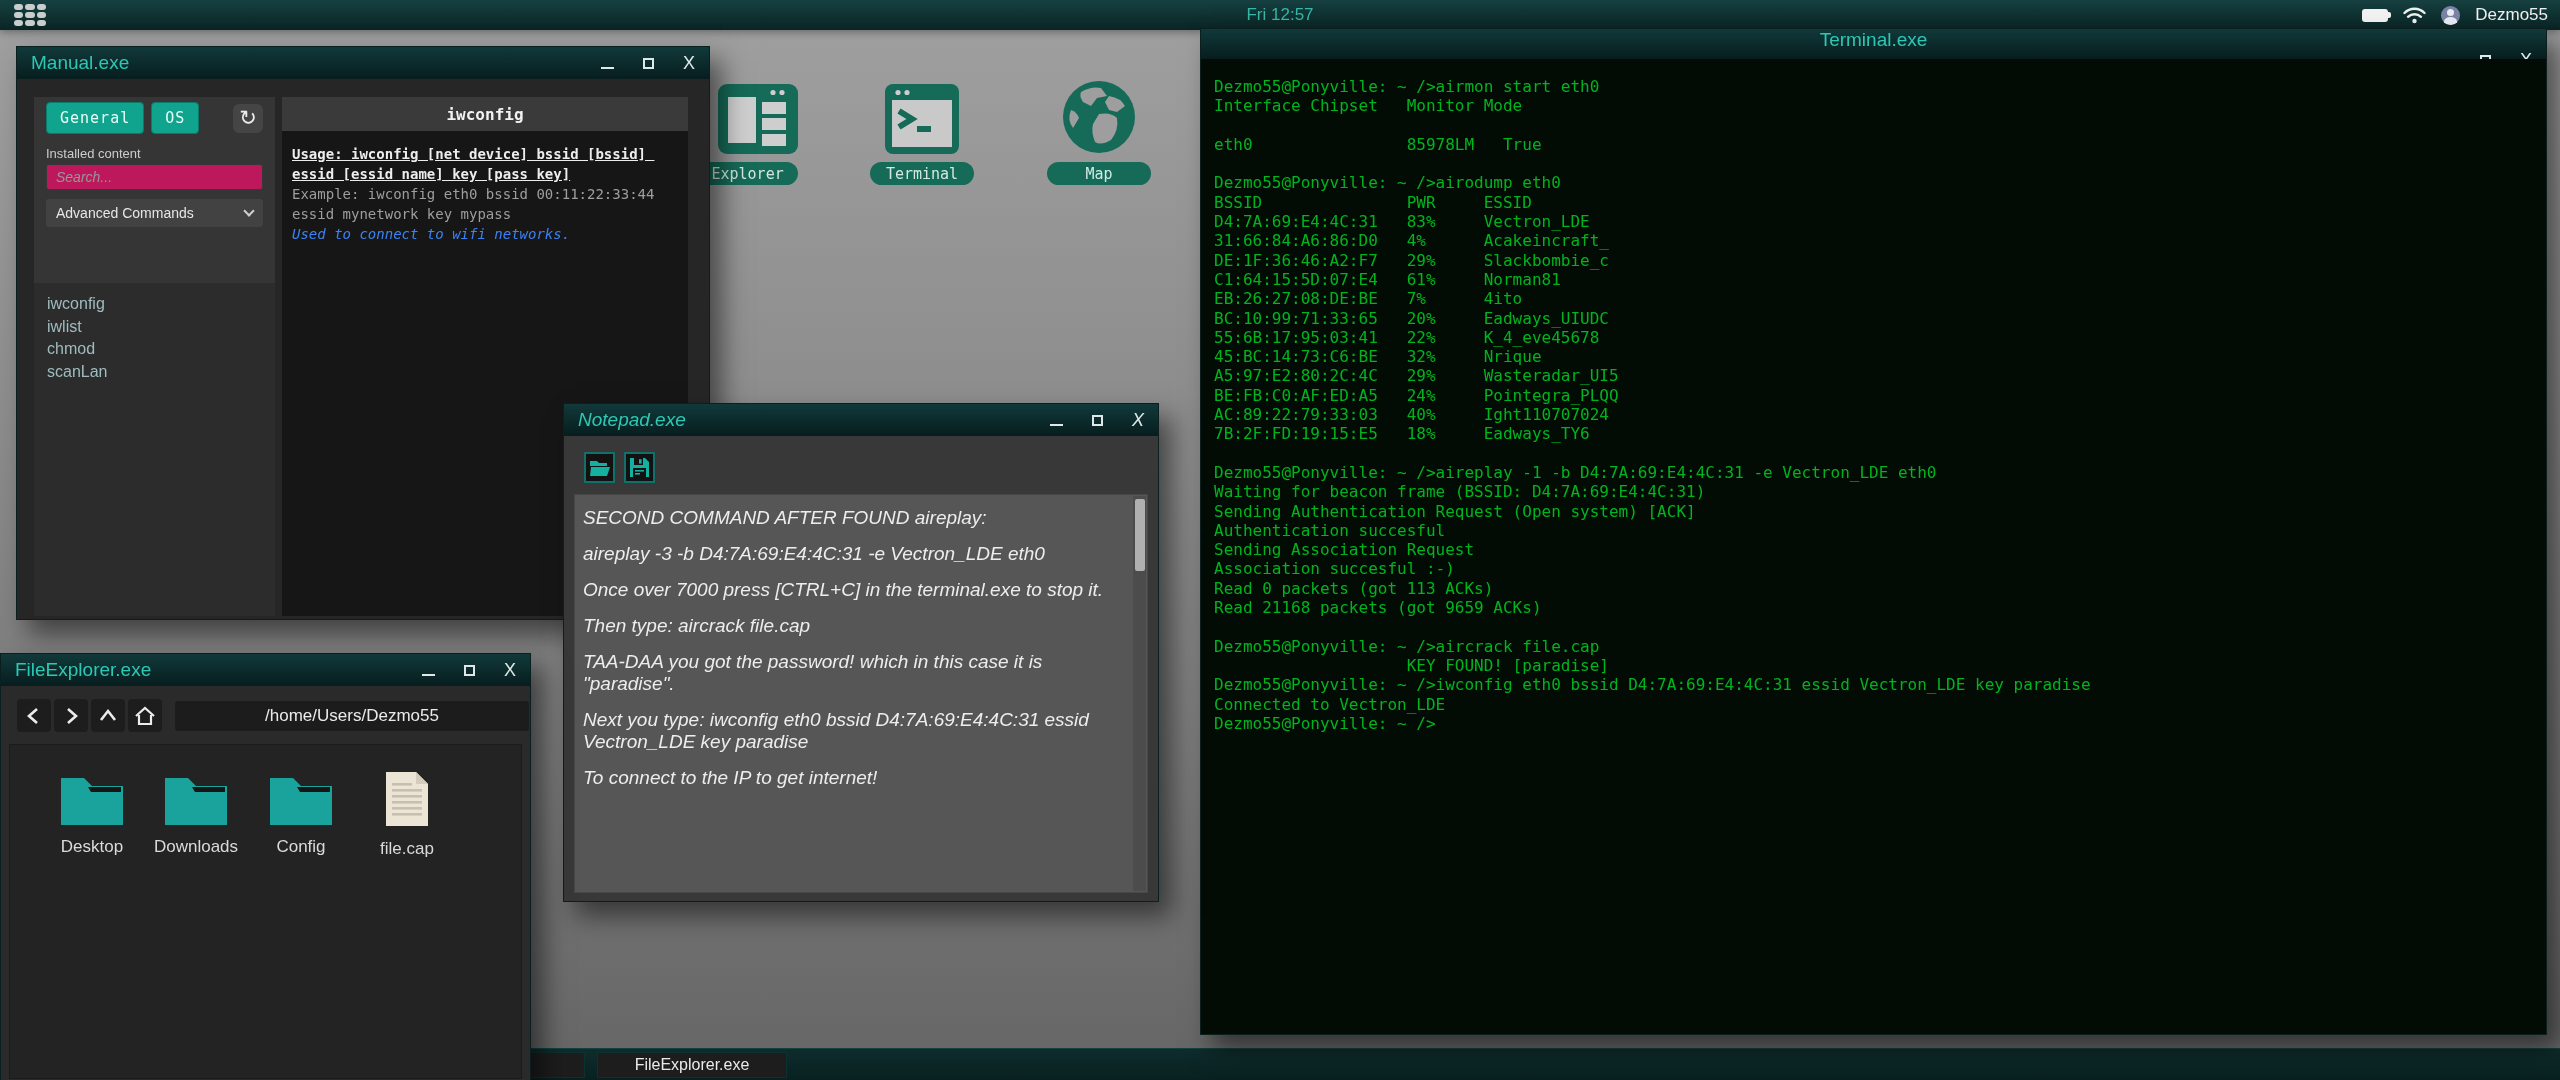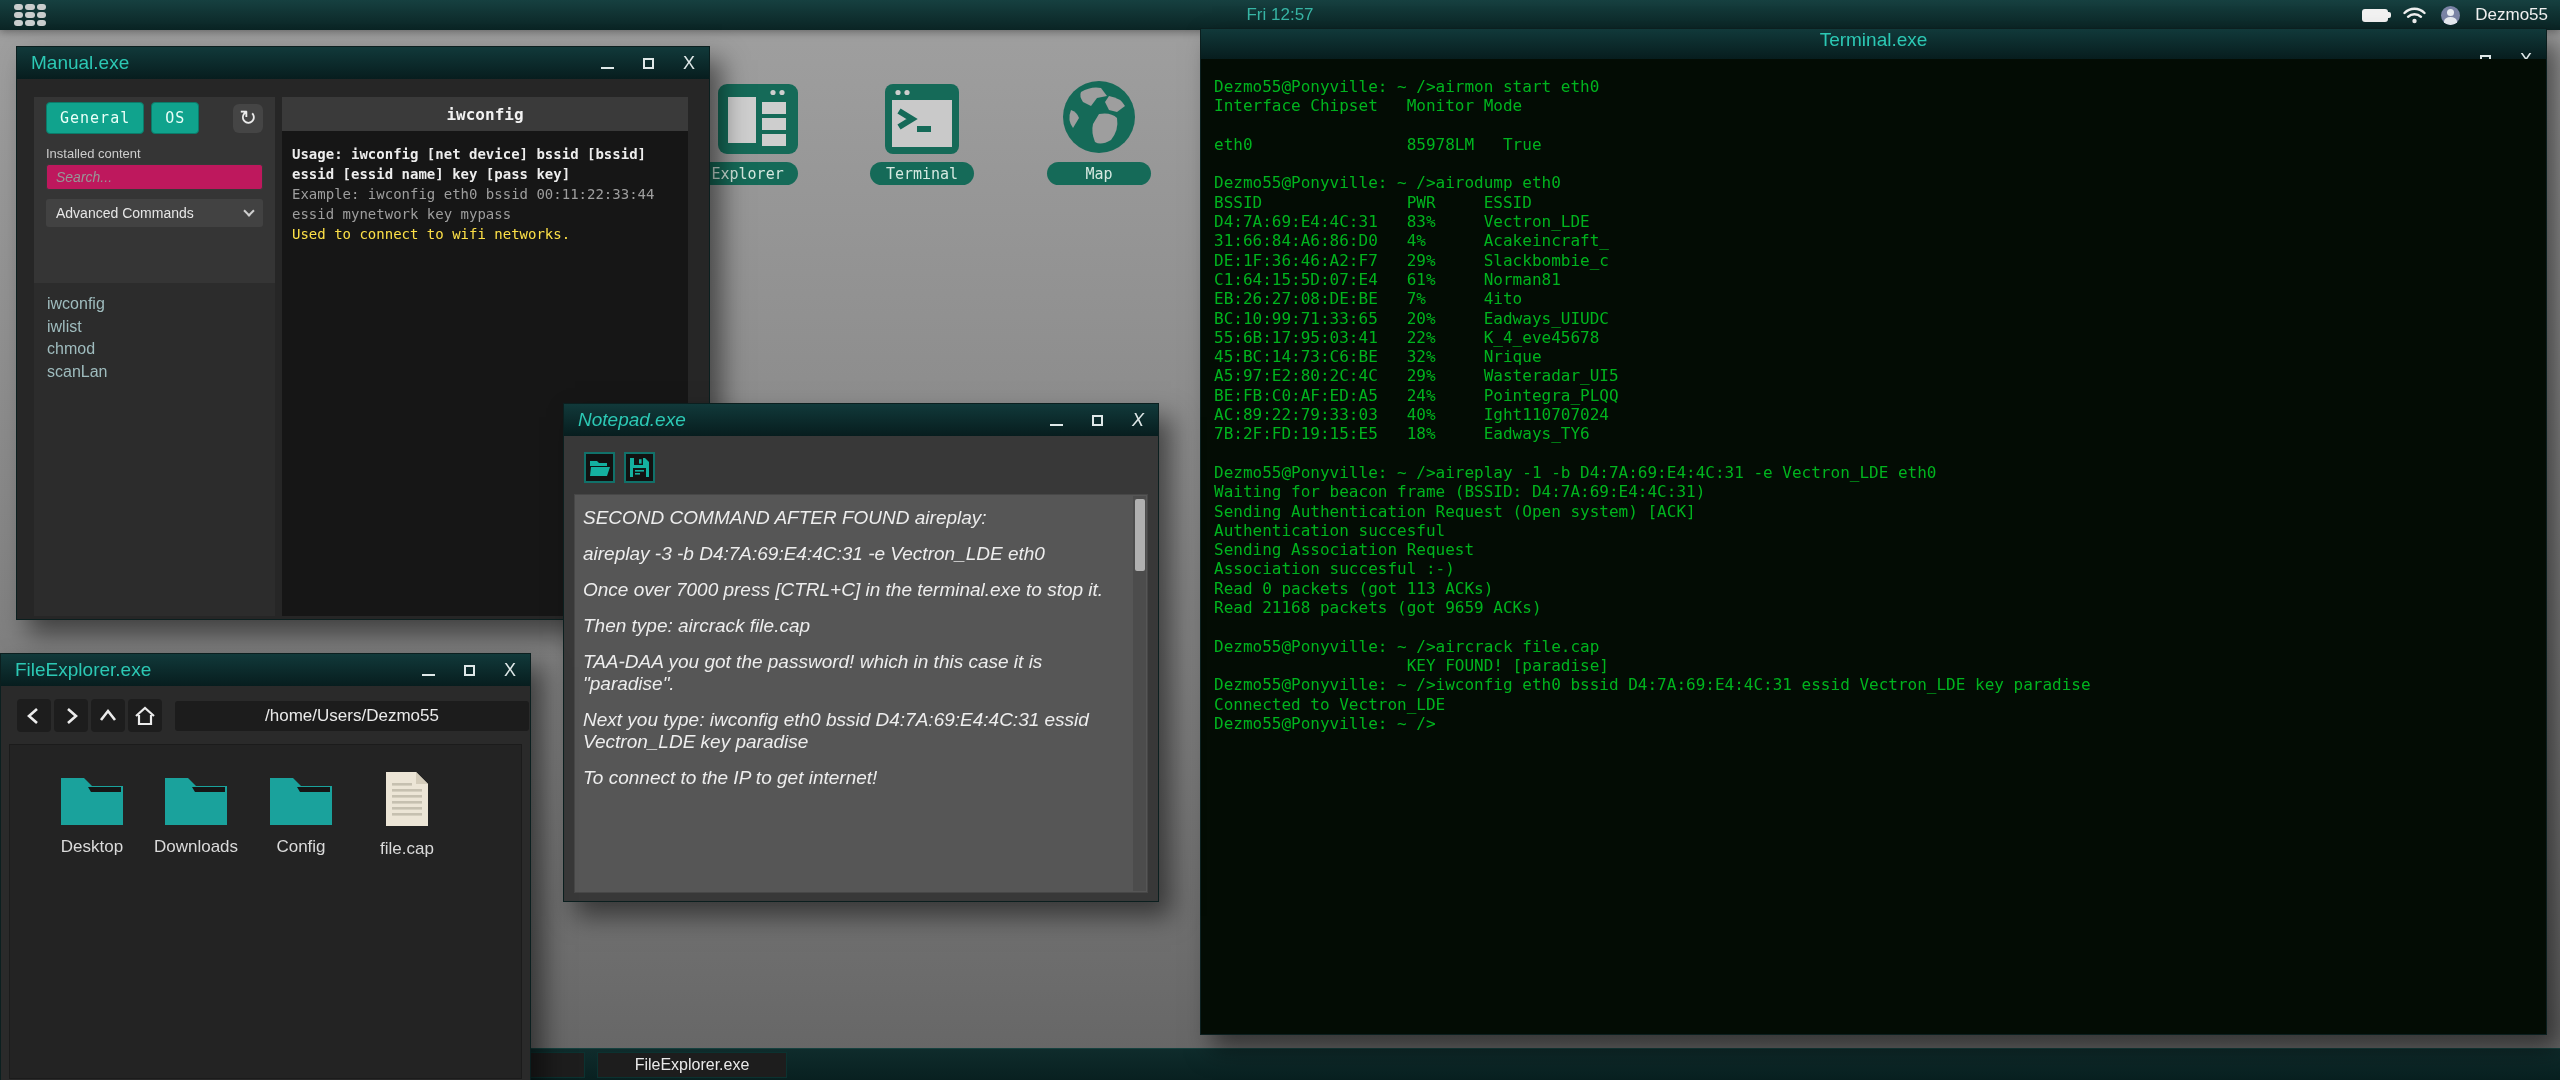--- a/index.html
+++ b/index.html
@@ -63,23 +63,23 @@
     align-items:center;padding:0 10px;color:#e6e6e6;font-size:14px;cursor:pointer;}
   .chev{margin-left:auto;width:8px;height:8px;border-right:2px solid #cfcfcf;border-bottom:2px solid #cfcfcf;
     transform:rotate(45deg);margin-top:-4px;}
   .cmd-list{position:absolute;left:0;right:0;top:186px;bottom:0;background:#2c2c2c;padding:10px 0 0 13px;}
   .cmd-item{color:#9fbcbe;font-size:16px;line-height:22.5px;cursor:pointer;}
   .man-right{position:absolute;left:265px;top:50px;width:406px;bottom:3px;background:#161616;}
   .man-right-hd{height:34px;background:#3a3a3a;display:flex;align-items:center;justify-content:center;
     color:#f2f2f2;font-size:16px;font-weight:bold;font-family:"DejaVu Sans Mono", monospace;}
   .man-right-bd{padding:13px 10px;font-family:"DejaVu Sans Mono", monospace;font-size:14px;line-height:20px;}
   .man-right-bd pre{white-space:pre-wrap;word-break:break-word;margin:0;font-family:inherit;}
-  .usage{color:#ededed;font-weight:bold;}
+  .usage{color:#ededed;font-weight:bold;text-decoration:underline;}
   .example{color:#9e9e9e;}
-  .note{color:#fde047;margin-top:20px;}
+  .note{color:#3b82f6;margin-top:20px;font-style:italic;}
 
   
   #win-notepad{left:563px;top:403px;width:596px;height:499px;z-index:25;background:#383838;font-style:italic;}
   .np-toolbar{display:flex;gap:9px;padding:16px 0 0 20px;}
   .np-btn{width:31px;height:31px;background:#121212;border:2px solid #11716a;display:flex;
     align-items:center;justify-content:center;cursor:pointer;}
   .np-text{position:absolute;left:10px;right:10px;top:90px;bottom:8px;background:#565656;
     border:1px solid #474747;padding:12px 24px 0 8px;color:#ededed;font-size:19px;line-height:22px;cursor:text;}
   .np-text p{margin:0 0 14px 0;}
   .caret{display:inline-block;width:2px;height:19px;background:#f5f5f5;vertical-align:-3px;margin-left:1px;}

